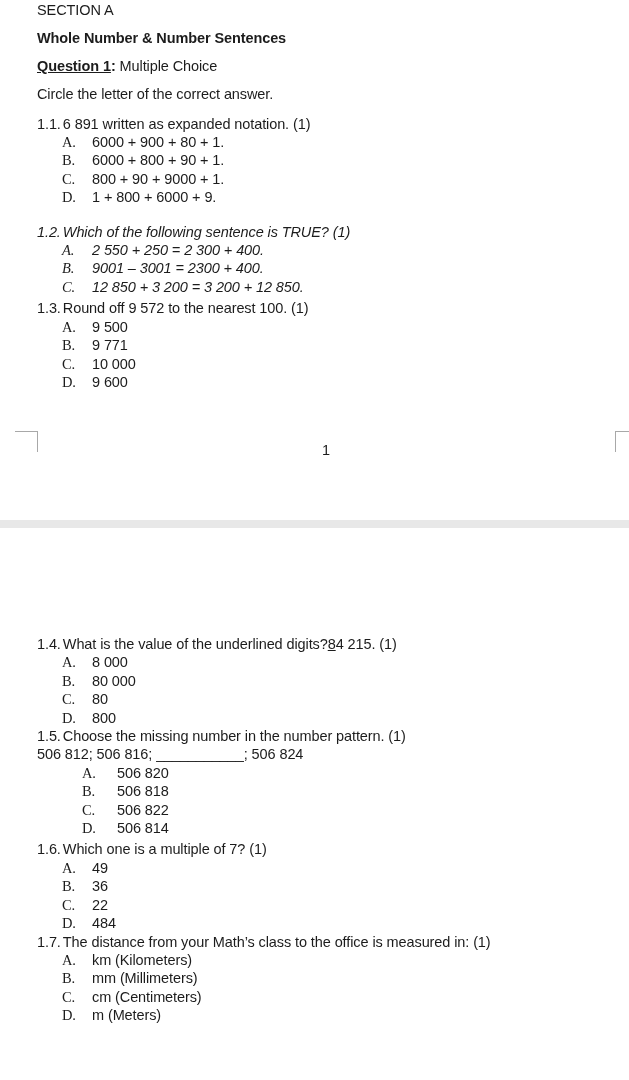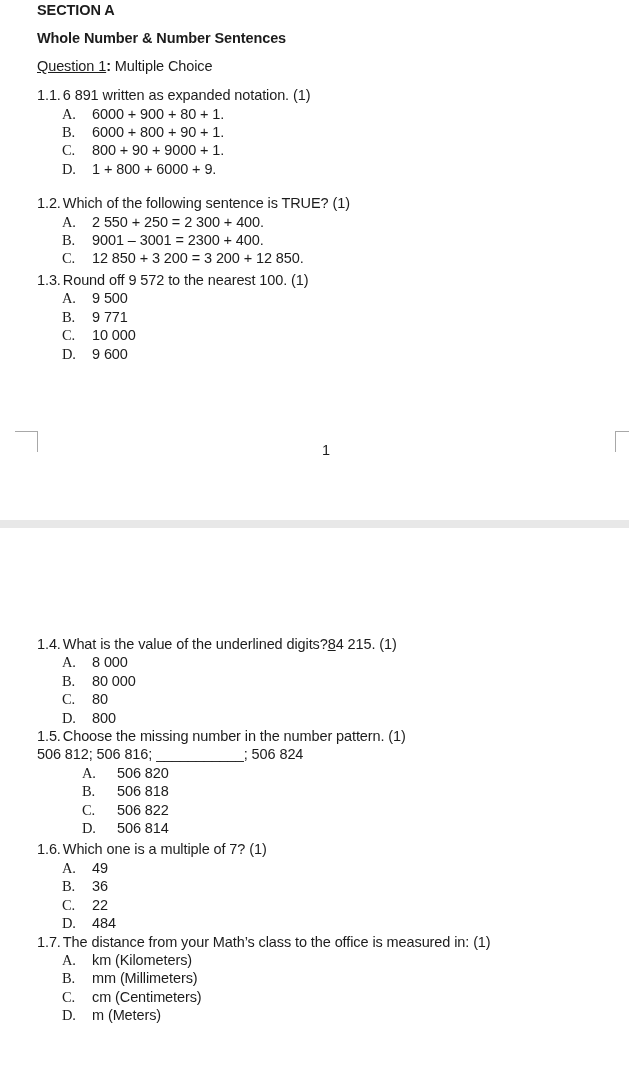--- a/index.html
+++ b/index.html
@@ -15,30 +15,30 @@
     letter-spacing:-0.1px;
   }
   .page { position:absolute; left:0; width:629px; background:#ffffff; }
   #page1 { top:0; height:520px; }
   #page2 { top:528px; height:552px; }
   #separator { position:absolute; left:0; top:520px; width:629px; height:8px; background:#e8e8e8; }
 
   .content { padding-left:37px; padding-right:12px; }
   #page2 .content { padding-top:107px; }
 
-  .h-section  { margin-top:1px;  font-weight:700; }
+  .h-section  { margin-top:1px;  font-weight:400; }
   .h-topic    { margin-top:10px; font-weight:700; }
   .h-question { margin-top:9px;  }
-  .h-question .q-label { font-weight:400; text-decoration:underline; }
+  .h-question .q-label { font-weight:700; text-decoration:underline; }
   .h-question .q-colon { font-weight:700; }
   .instruction { margin-top:10px; }
 
   .qblock { }
   .m11 { margin-top:11px; }
-  .m16 { margin-top:16px; }
+  .m16 { margin-top:16px;font-style:italic; }
   .m15 { margin-top:3px; }
   .m14 { }
 
   .qline .qnum { margin-right:2px; }
   .u { text-decoration:underline; }
 
   .opt { padding-left:25px; }
   .opt .letter {
     display:inline-block; width:30px;
     font-family:"Liberation Serif","DejaVu Serif",serif;
@@ -57,20 +57,21 @@
 </style>
 </head>
 <body>
 
 <div class="page" id="page1">
   <div class="content">
 
     <p class="h-section">SECTION A</p>
     <p class="h-topic">Whole Number &amp; Number Sentences</p>
     <p class="h-question"><span class="q-label">Question 1</span><span class="q-colon">:</span><span> Multiple Choice</span></p>
+    <p class="instruction">Circle the letter of the correct answer.</p>
 
     <div class="qblock m11">
       <div class="qline"><span class="qnum">1.1.</span><span>6 891 written as expanded notation. (1)</span></div>
       <div class="opt"><span class="letter">A.</span><span>6000 + 900 + 80 + 1.</span></div>
       <div class="opt"><span class="letter">B.</span><span>6000 + 800 + 90 + 1.</span></div>
       <div class="opt"><span class="letter">C.</span><span>800 + 90 + 9000 + 1.</span></div>
       <div class="opt"><span class="letter">D.</span><span>1 + 800 + 6000 + 9.</span></div>
     </div>
 
     <div class="qblock m16">

